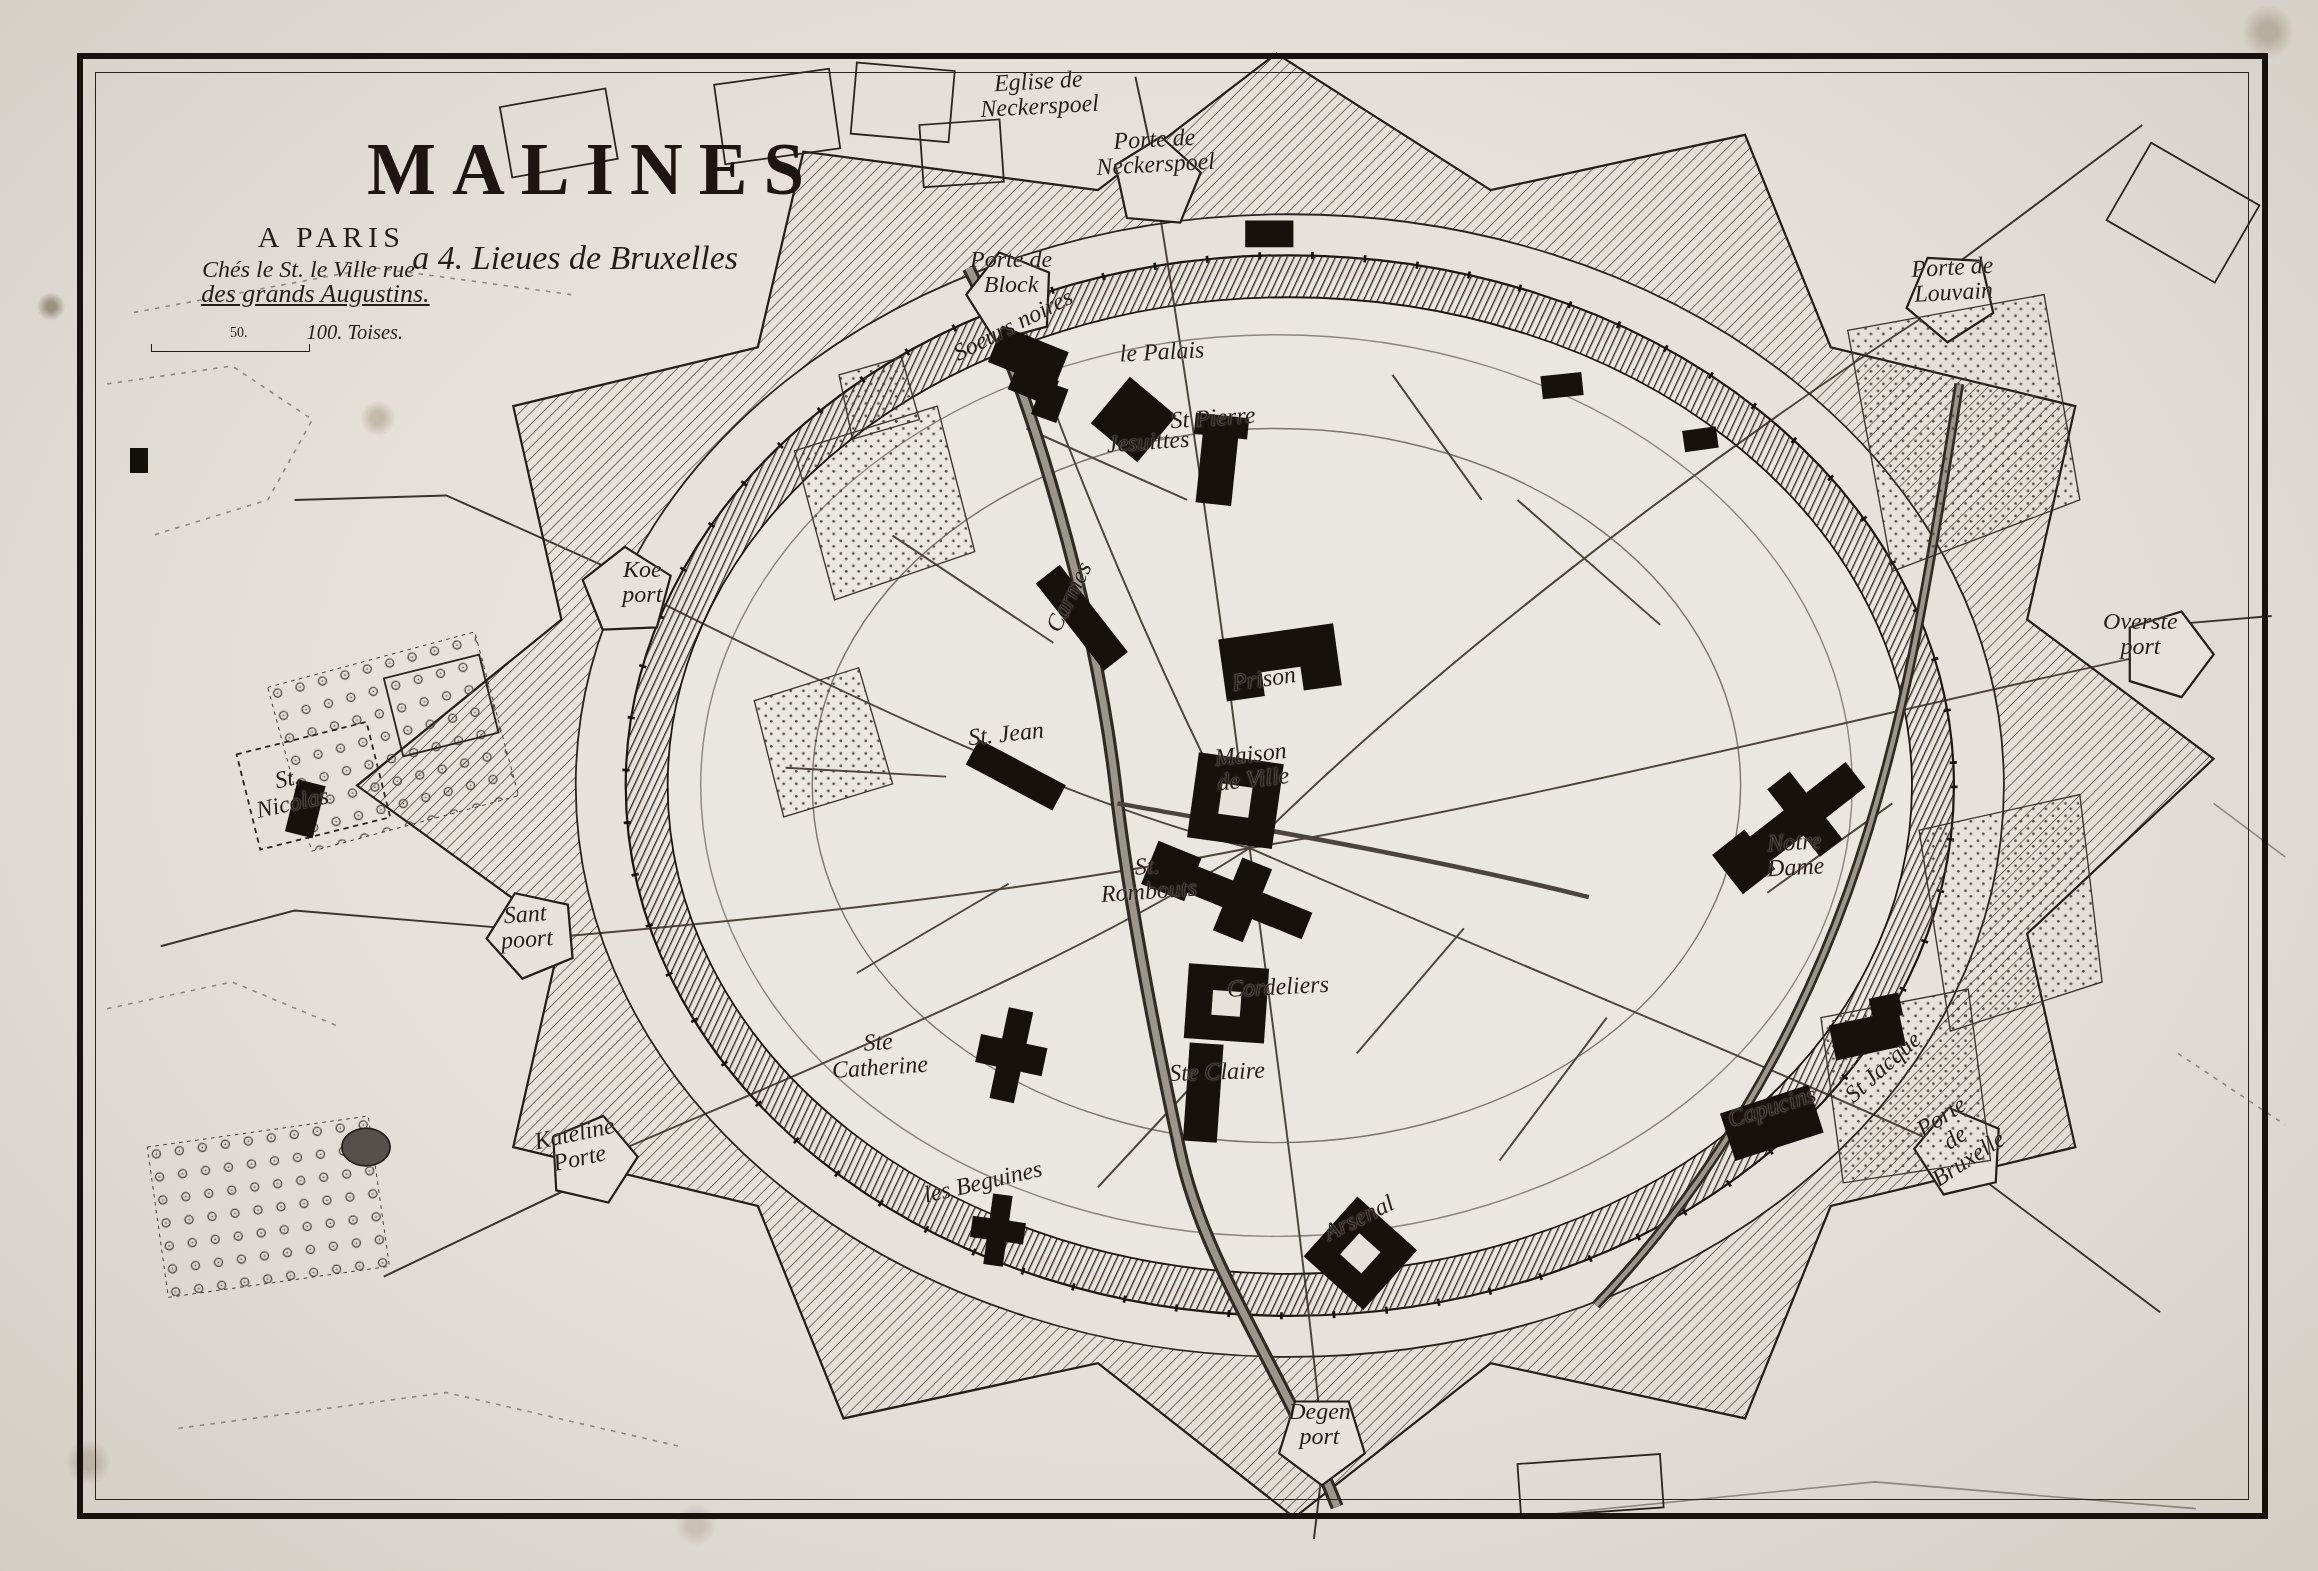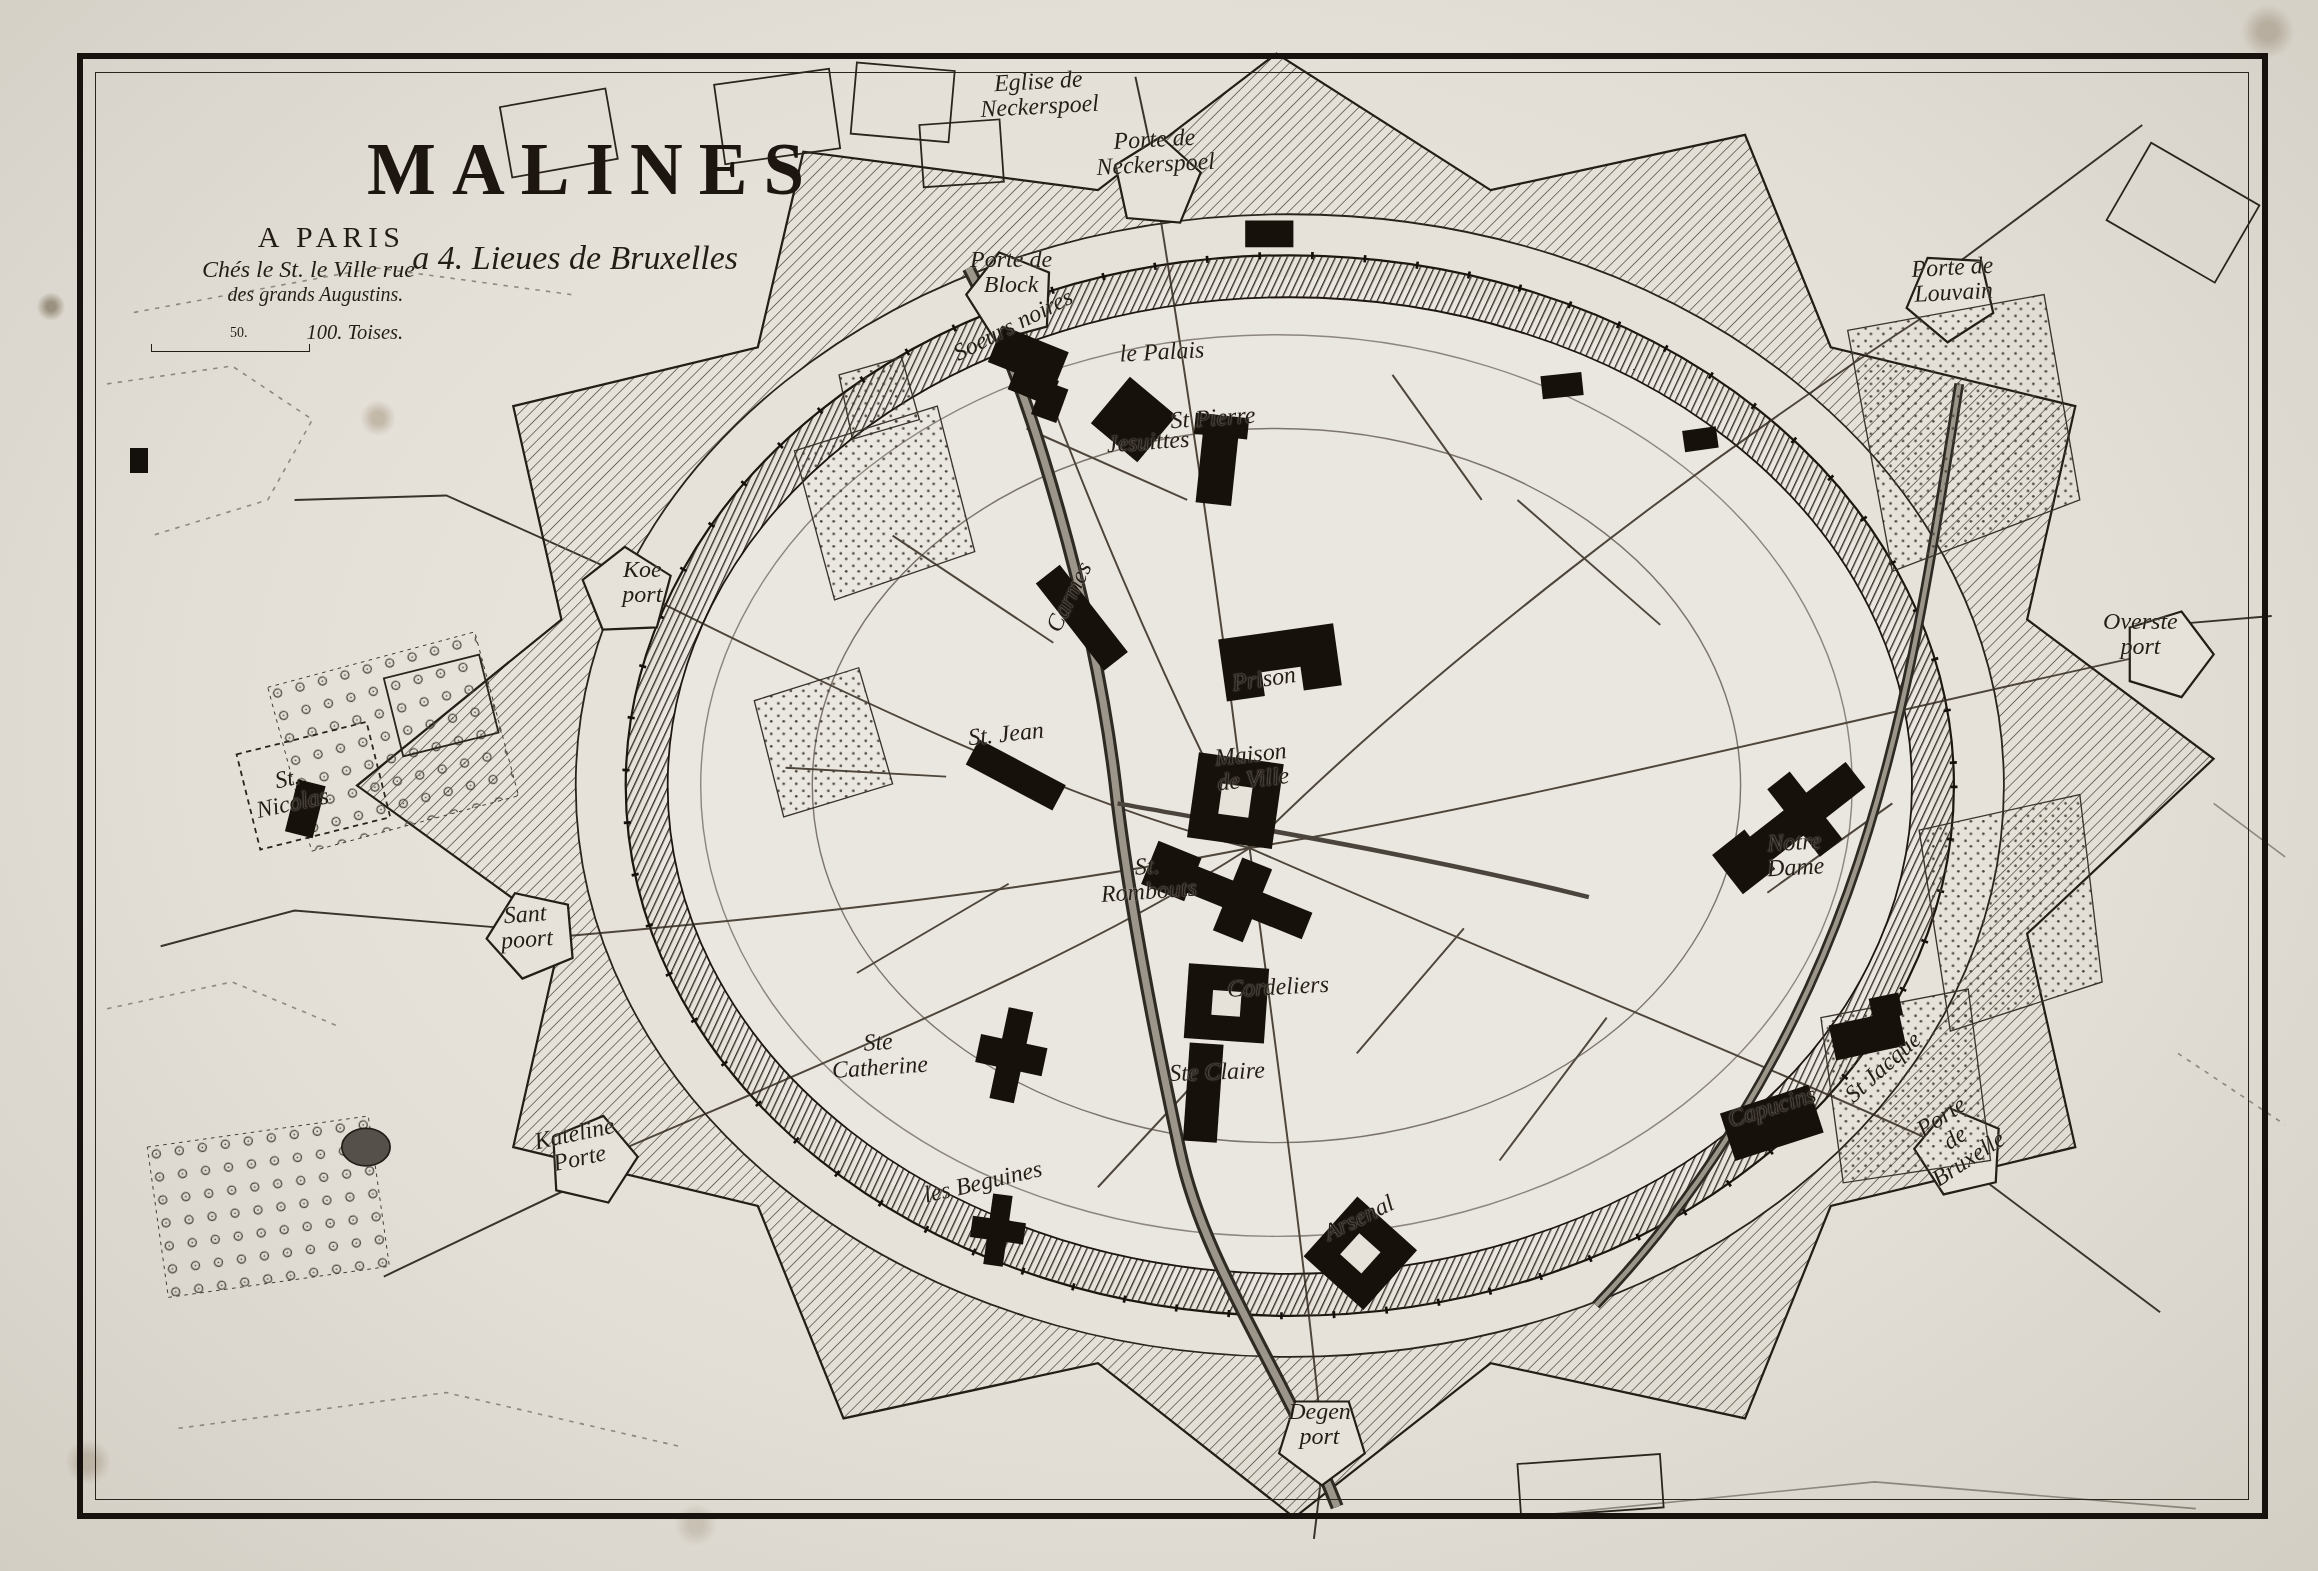--- a/index.html
+++ b/index.html
@@ -29,21 +29,21 @@
   }
   .subtitle{
     position:absolute;left:24.8%;top:16.4%;transform:translate(-50%,-50%);
     font-size:34px;font-style:italic;white-space:nowrap;
   }
   .imprint1{position:absolute;left:14.3%;top:15.1%;transform:translate(-50%,-50%);
     font-size:30px;letter-spacing:.18em;font-weight:normal;white-space:nowrap;}
   .imprint2{position:absolute;left:13.3%;top:17.1%;transform:translate(-50%,-50%);
     font-size:24px;font-style:italic;white-space:nowrap;}
   .imprint3{position:absolute;left:13.6%;top:18.7%;transform:translate(-50%,-50%);
-    font-size:20px;font-style:italic;white-space:nowrap;}
+    font-size:26px;font-style:italic;white-space:nowrap;text-decoration:underline;}
   .scale-mid{position:absolute;left:10.3%;top:21.2%;transform:translate(-50%,-50%);
     font-size:14px;white-space:nowrap;}
   .scale-end{position:absolute;left:15.3%;top:21.1%;transform:translate(-50%,-50%);
     font-size:20.5px;font-style:italic;white-space:nowrap;}
   .scale-line{position:absolute;left:6.5%;top:21.9%;width:6.8%;height:7.1px;
     border-bottom:1.8px solid #241d16;border-left:1.8px solid #241d16;border-right:1.8px solid #241d16;}
   .edge-mark{position:absolute;left:5.6%;top:28.5%;width:18px;height:25px;background:#14100b;}
 </style>
 </head>
 <body>

